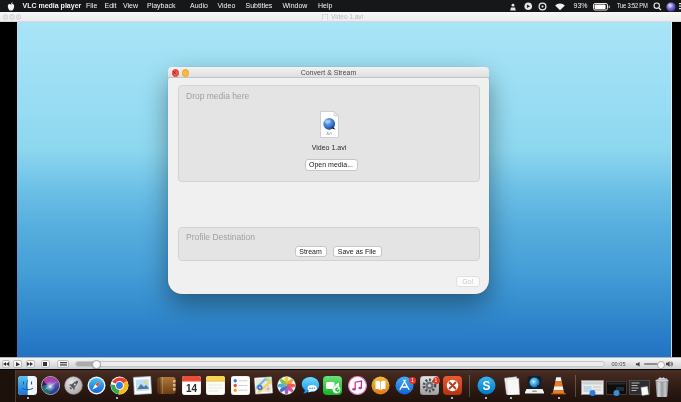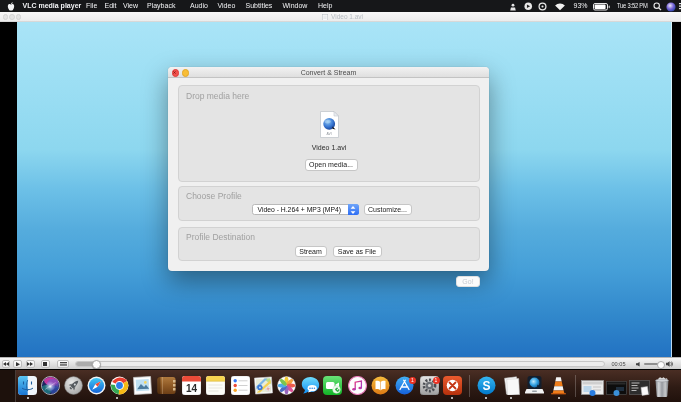--- a/index.html
+++ b/index.html
@@ -10,21 +10,21 @@
 #vtitle{left:0;top:12px;width:681px;height:9px;background:linear-gradient(#f8f8f8,#ececec);border-bottom:1px solid #d8d8d8;}
 .tl{position:absolute;border-radius:50%;}
 
 #videoarea{left:0;top:22px;width:681px;height:335px;background:#000;}
 #video{position:absolute;left:17px;top:0;width:655px;height:335px;
 background:linear-gradient(#a9e4f7 0%,#9bdef3 20%,#8dd7ef 38%,#6cc0e7 50%,#55acdd 62%,#459fd8 74%,#3289cc 87%,#2272c2 100%);border-right:1px solid rgba(235,248,255,.75);box-sizing:border-box;}
 
 #cbar{left:0;top:357px;width:681px;height:12px;background:linear-gradient(#f6f6f6,#cfcfcf);border-top:1px solid #b5b5b5;box-sizing:border-box;}
 .cbtn{position:absolute;top:2px;height:7.5px;background:linear-gradient(#fdfdfd,#e9e9e9);border:1px solid #bdbdbd;border-radius:2px;box-sizing:border-box;}
 
-#dlg{left:168px;top:67px;width:321px;height:204px;background:#f0f0f0;border-radius:4px;box-shadow:0 10px 26px rgba(0,0,0,.4),0 0 1px rgba(0,0,0,.3);}
+#dlg{left:168px;top:67px;width:321px;height:227px;background:#f0f0f0;border-radius:14px;box-shadow:0 10px 26px rgba(0,0,0,.4),0 0 1px rgba(0,0,0,.3);}
 #dlgtitle{position:absolute;left:0;top:0;width:321px;height:10px;background:linear-gradient(#f2f2f2,#dfdfdf);border-bottom:1px solid #c3c3c3;border-radius:4px 4px 0 0;}
 #dlgtitle .t{position:absolute;width:100%;text-align:center;top:0;line-height:11px;font-size:7px;color:#4c4c4c;}
 .gbox{position:absolute;left:10px;width:302px;background:#e4e4e4;border:1px solid #d2d2d2;border-radius:4px;box-sizing:border-box;}
 .glabel{position:absolute;left:7px;font-size:8.5px;color:#a0a0a0;}
 .btn{position:absolute;background:#fff;border:1px solid #c6c6c6;border-radius:3px;font-size:7px;color:#1a1a1a;text-align:center;box-sizing:border-box;}
 
 #dock{left:0;top:370px;width:681px;height:32px;background:linear-gradient(#4a2e24,#2e1b14 55%,#20110c);}
 #dock .sep{position:absolute;top:5px;height:22px;width:1px;background:rgba(255,255,255,.22);}
 .dot{position:absolute;top:397px;width:2px;height:2px;border-radius:50%;background:#e8e8e8;}
 .badge{position:absolute;width:7px;height:7px;border-radius:50%;background:#ec3323;color:#fff;font-size:5px;line-height:7px;text-align:center;}
@@ -471,31 +471,20 @@
         </defs>
       <circle cx="10.2" cy="12.8" r="5.9" fill="url(#qtg)"></circle>
       <path d="M13.4 15.4 16.6 18.4l-3.1-.7z" fill="#101010"></path>
       <ellipse cx="8.6" cy="10.6" rx="3.2" ry="1.8" fill="rgba(215,240,255,.38)"></ellipse>
       <text x="10.2" y="24.2" font-size="3.4" fill="#90969c" text-anchor="middle" font-family="Liberation Sans">AVI</text>
     </svg>
     <div class="abs" style="top:58px;width:100%;text-align:center;font-size:7px;color:#2b2b2b">Video 1.avi</div>
     <div class="btn" style="left:125.5px;top:73px;width:53px;height:11.5px;line-height:10.5px">Open media...</div>
   </div>
 
-  <div class="gbox" style="top:119px;height:35px">
-    <div class="glabel" style="top:3.5px">Choose Profile</div>
-    <div class="abs" style="left:72.5px;top:17px;width:107px;height:10.5px;background:#fff;border:1px solid #b9b9b9;border-radius:2.5px;box-sizing:border-box;font-size:6.8px;color:#111;line-height:9px;padding-left:5px">Video - H.264 + MP3 (MP4)
-      <div class="abs" style="right:-1px;top:-1px;width:11px;height:10.5px;background:linear-gradient(#6fa5f9,#2e6ef5);border-radius:0 2.5px 2.5px 0"></div>
-      <svg class="abs" style="right:1.5px;top:1.2px" width="6" height="8" viewBox="0 0 6 8">
-          <path d="M3 0 5.4 2.8H.6z" fill="#fff"></path>
-          <path d="M3 8 .6 5.2h4.8z" fill="#fff"></path>
-        </svg>
-    </div>
-    <div class="btn" style="left:184.5px;top:17px;width:48px;height:10.5px;line-height:9.5px">Customize...</div>
-  </div>
 
   <div class="gbox" style="top:160px;height:34px">
     <div class="glabel" style="top:4px">Profile Destination</div>
     <div class="btn" style="left:115.5px;top:18px;width:32px;height:10.5px;line-height:9.5px">Stream</div>
     <div class="btn" style="left:153.5px;top:18px;width:49px;height:10.5px;line-height:9.5px">Save as File</div>
   </div>
   <div class="btn" style="left:288px;top:209px;width:24px;height:10.5px;line-height:9.5px;background:#fbfbfb;border-color:#e0e0e0;color:#c6cad0">Go!</div>
 </div>
 
 </body></html>

